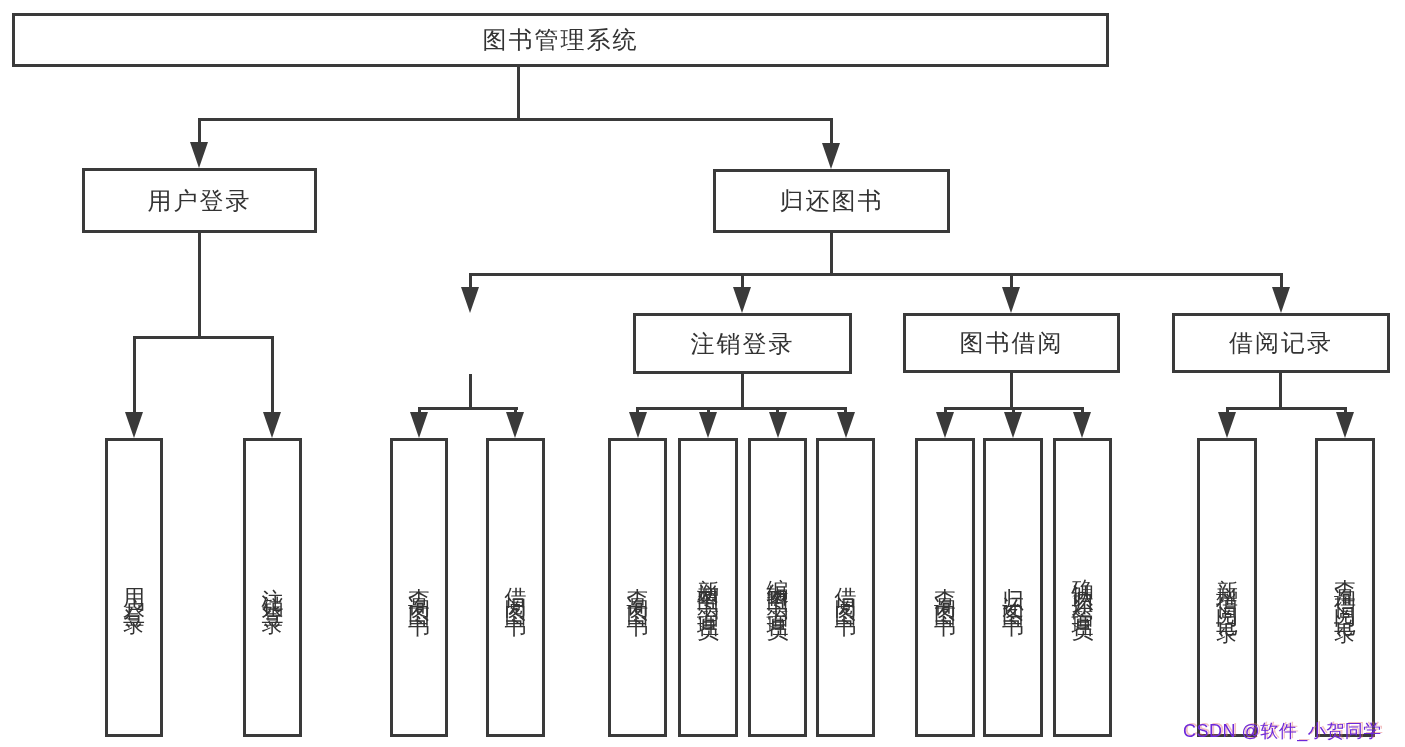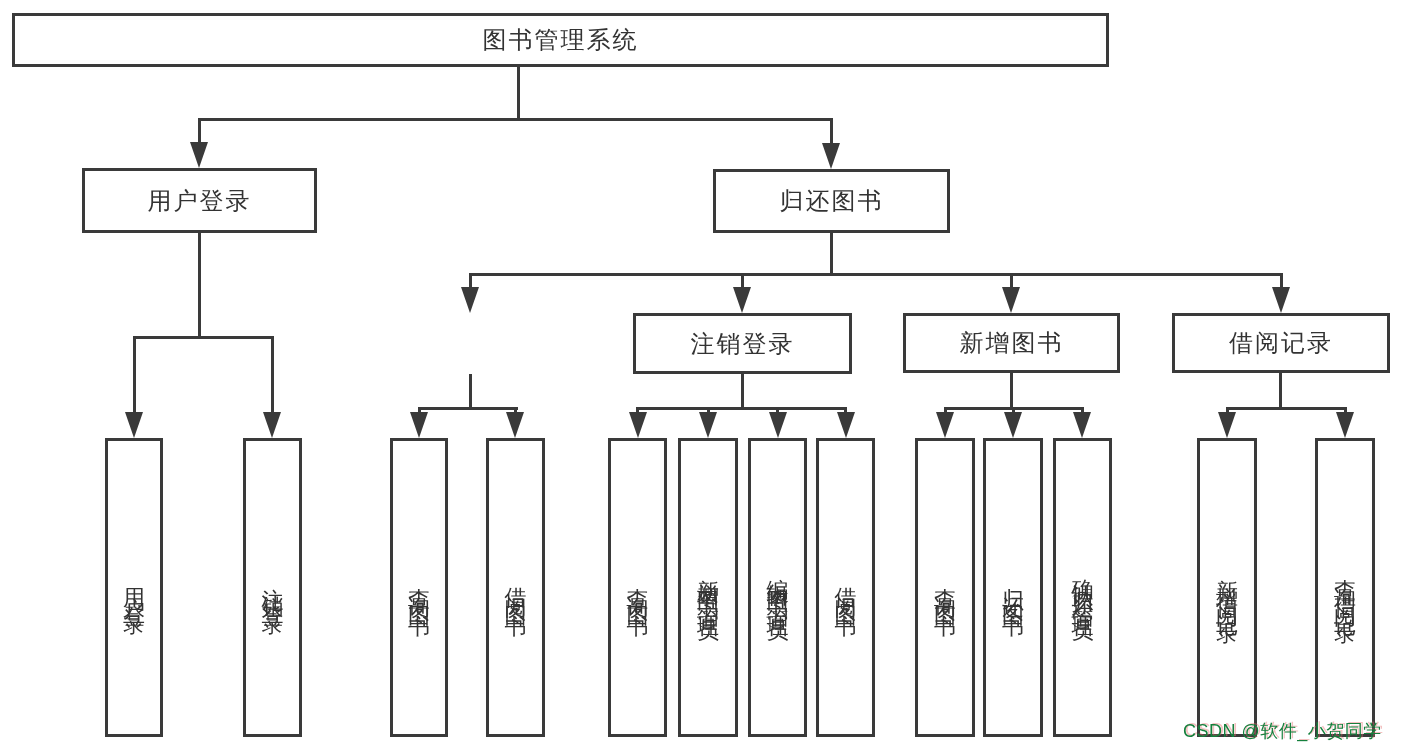--- a/index.html
+++ b/index.html
@@ -46,41 +46,41 @@
   .arr{
     position:absolute;width:0;height:0;
     border-left:9px solid transparent;
     border-right:9px solid transparent;
     border-top:26px solid var(--line);
   }
   .watermark{
     position:absolute;
     left:1183px;top:719px;
     font-size:18px;
-    color:#15803d;
+    color:#6d28d9;
     letter-spacing:.5px;
     white-space:nowrap;
     text-shadow:2px -1px 0 rgba(229,115,115,.45);
   }
 </style>
 </head>
 <body>
 
 <div id="stage">
 
   <div class="hbox" style="left:12px;top:13px;width:1097px;height:54px">图书管理系统</div>
 
   <div class="hbox" style="left:82px;top:168px;width:235px;height:65px">用户登录</div>
 
   <div class="hbox" style="left:713px;top:169px;width:237px;height:64px">归还图书</div>
 
 
   <div class="hbox" style="left:633px;top:313px;width:219px;height:61px">注销登录</div>
 
-  <div class="hbox" style="left:903px;top:313px;width:217px;height:60px">新增图书</div>
+  <div class="hbox" style="left:903px;top:313px;width:217px;height:60px">图书借阅</div>
 
   <div class="hbox" style="left:1172px;top:313px;width:218px;height:60px">借阅记录</div>
 
   <div class="vbox" style="left:105px;width:58px">用户登录</div>
   <div class="vbox" style="left:243px;width:59px">注销登录</div>
 
   <div class="vbox" style="left:390px;width:58px">查询图书</div>
   <div class="vbox" style="left:486px;width:59px">借阅图书</div>
 
   <div class="vbox" style="left:608px;width:59px">查询图书</div>

